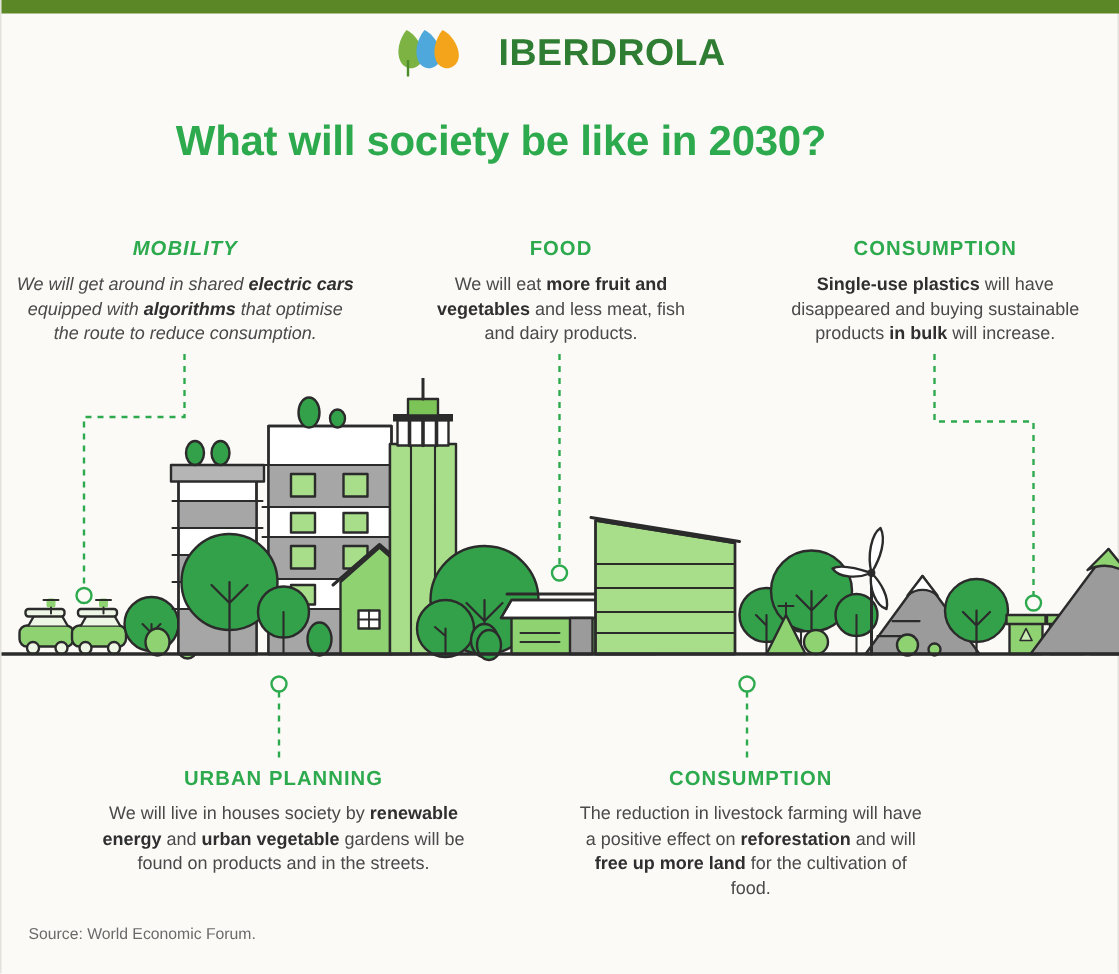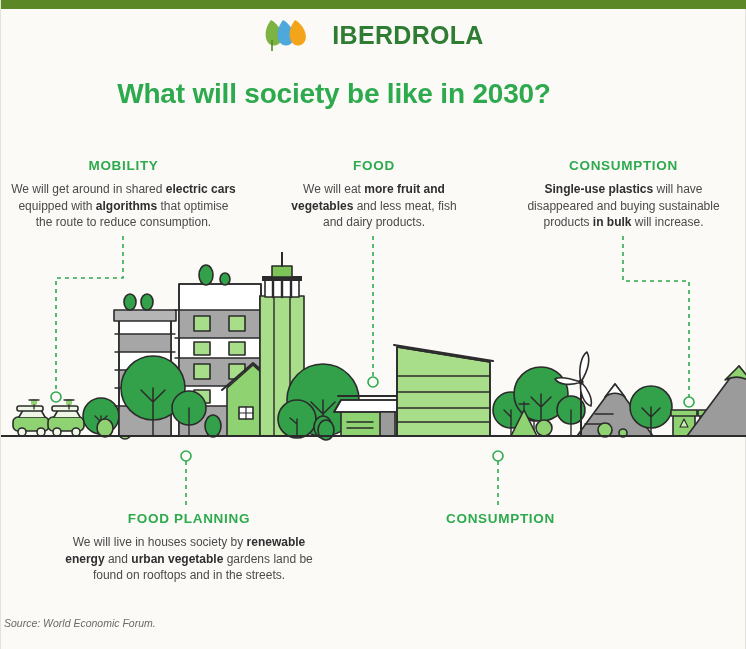--- a/index.html
+++ b/index.html
@@ -48,36 +48,36 @@
   .callout { position: absolute; text-align: center; }
   .callout .hd {
     font-size: 13.5px; font-weight: bold; letter-spacing: 0.7px;
     color: #2eaa4e; margin-bottom: 8px;
   }
   .callout .bd {
     font-size: 12px; line-height: 16.5px; color: #4a4a4a;
   }
   .callout .bd b { color: #2f2f2f; font-weight: bold; }
 
-  #c-mobility    { left: 10px;  top: 158px; width: 225px; }
+  #c-mobility    { left: 10px;  top: 158px; width: 225px; font-style: italic; }
   #c-food        { left: 287px; top: 158px; width: 172px; }
   #c-consumption { left: 515px; top: 158px; width: 215px; }
   #c-urban       { left: 60px;  top: 511px; width: 256px; }
   #c-agriculture { left: 385px; top: 511px; width: 229px; }
 
   
   .conn { position: absolute; left: 0; top: 0; width: 746px; height: 649px; pointer-events: none; }
 
   
   .scene { position: absolute; left: 0; top: 252px; width: 746px; height: 198px; }
 
   
   .source {
-    position: absolute; left: 3px; bottom: 20px;
-    font-size: 10.5px; font-style: italic; color: #6a6a6a;
+    position: absolute; left: 18px; bottom: 20px;
+    font-size: 10.5px; color: #6a6a6a;
   }
 </style>
 </head>
 <body>
 
 <div id="page">
 
   <div class="band-top"></div>
 
   <div class="logo-wrap">
@@ -103,26 +103,27 @@
     <div class="hd">CONSUMPTION</div>
     <div class="bd"><b>Single-use plastics</b><span> will have disappeared and buying sustainable products </span><b>in bulk</b><span> will increase.</span></div>
   </div>
 
   <div class="callout" id="c-food">
     <div class="hd">FOOD</div>
     <div class="bd"><span>We will eat </span><b>more fruit and vegetables</b><span> and less meat, fish and dairy products.</span></div>
   </div>
 
   <div class="callout" id="c-urban">
-    <div class="hd">FOOD PLANNING</div>
-    <div class="bd"><span>We will live in houses society by </span><b>renewable energy</b><span> and </span><b>urban vegetable</b><span> gardens land be found on rooftops and in the streets.</span></div>
+    <div class="hd">URBAN PLANNING</div>
+    <div class="bd"><span>We will live in houses society by </span><b>renewable energy</b><span> and </span><b>urban vegetable</b><span> gardens will be found on products and in the streets.</span></div>
   </div>
 
   <div class="callout" id="c-agriculture">
     <div class="hd">CONSUMPTION</div>
+    <div class="bd"><span>The reduction in livestock farming will have a positive effect on </span><b>reforestation</b><span> and will </span><b>free up more land</b><span> for the cultivation of food.</span></div>
   </div>
 
   <svg class="conn" id="connector-layer">
       <path d="M122,236 L122,278 L55,278 L55,392" fill="none" stroke="#2eaa4e" stroke-width="1.6" stroke-dasharray="4 4"></path>
       <circle cx="55" cy="397" r="5" fill="none" stroke="#2eaa4e" stroke-width="1.6"></circle>
       <path d="M372,236 L372,377" fill="none" stroke="#2eaa4e" stroke-width="1.6" stroke-dasharray="4 4"></path>
       <circle cx="372" cy="382" r="5" fill="none" stroke="#2eaa4e" stroke-width="1.6"></circle>
       <path d="M622,236 L622,281 L688,281 L688,397" fill="none" stroke="#2eaa4e" stroke-width="1.6" stroke-dasharray="4 4"></path>
       <circle cx="688" cy="402" r="5" fill="none" stroke="#2eaa4e" stroke-width="1.6"></circle>
       <path d="M185,461 L185,506" fill="none" stroke="#2eaa4e" stroke-width="1.6" stroke-dasharray="4 4"></path>

